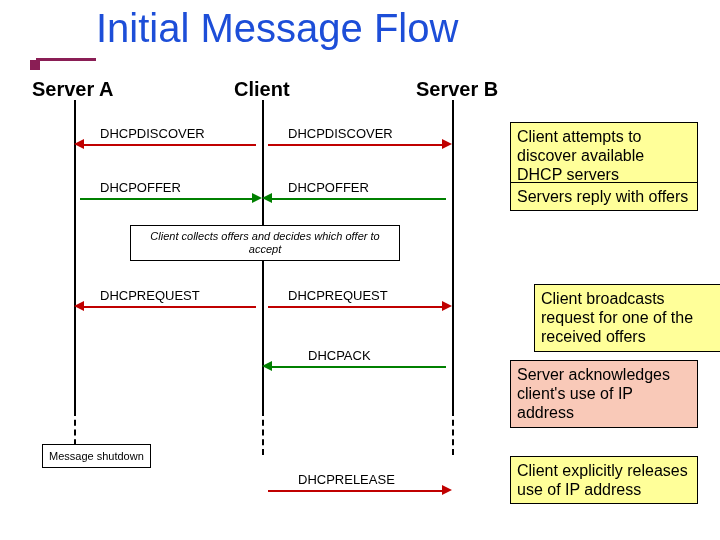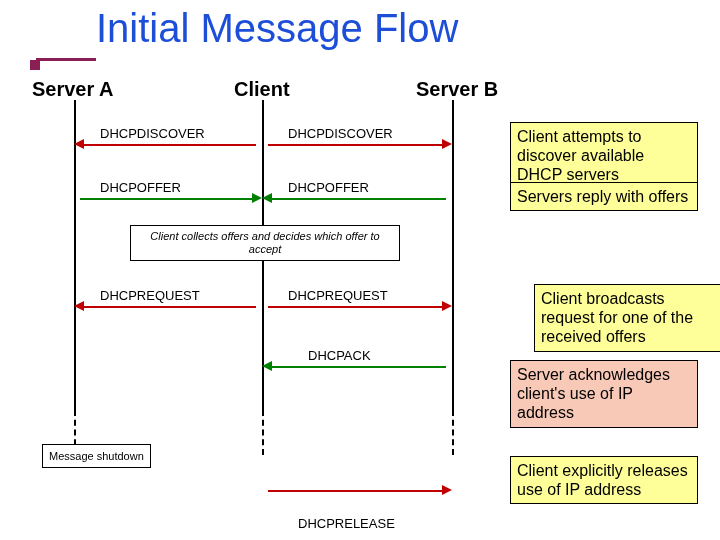--- a/index.html
+++ b/index.html
@@ -73,17 +73,17 @@
   <div class="arrow red" style="left:268px;top:306px;width:174px;"></div>
   <div class="ah red-r" style="left:442px;top:301px;"></div>
   <div class="note yellow" style="left:510px;top:284px;width:174px;margin-left:24px;">Client broadcasts request for one of the received offers</div>
 
   <div class="msg" style="left:308px;top:348px;width:100px;">DHCPACK</div>
   <div class="arrow green" style="left:272px;top:366px;width:174px;"></div>
   <div class="ah green-l" style="left:262px;top:361px;"></div>
   <div class="note salmon" style="left:510px;top:344px;width:174px;margin-top:16px;">Server acknowledges client's use of IP address</div>
 
   <div class="leftbox" style="top:444px;">Message shutdown</div>
-  <div class="msg" style="left:298px;top:472px;width:120px;margin-top:44px;">DHCPRELEASE</div>
+  <div class="msg" style="left:298px;top:472px;width:120px;">DHCPRELEASE</div>
   <div class="arrow red" style="left:268px;top:490px;width:174px;"></div>
   <div class="ah red-r" style="left:442px;top:485px;"></div>
   <div class="note yellow" style="left:510px;top:456px;width:174px;">Client explicitly releases use of IP address</div>
 </div>
 
 </body></html>

